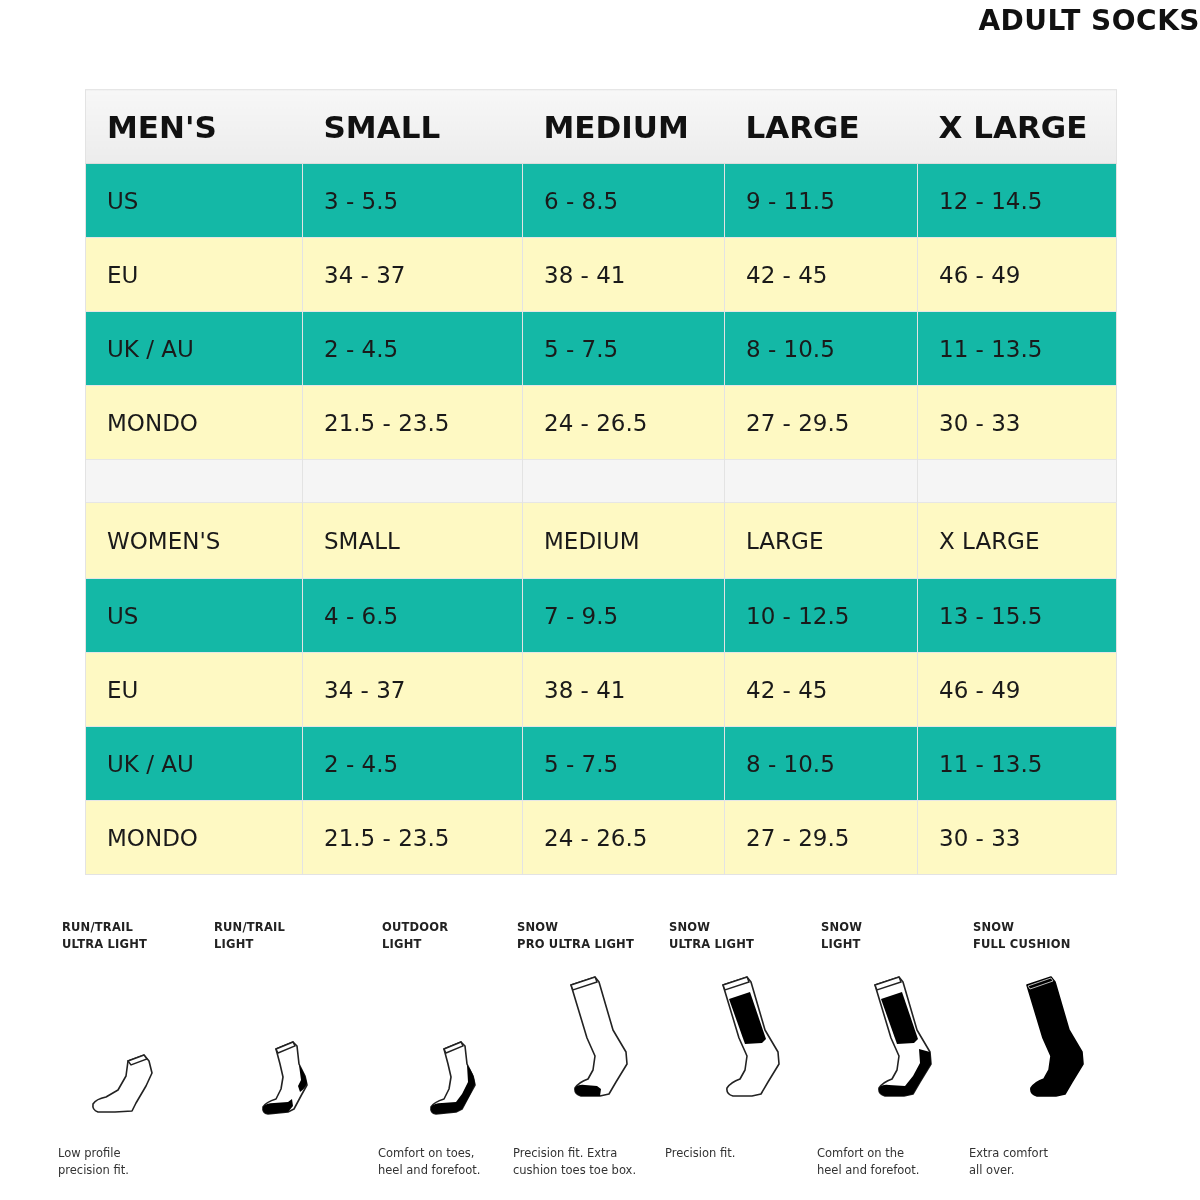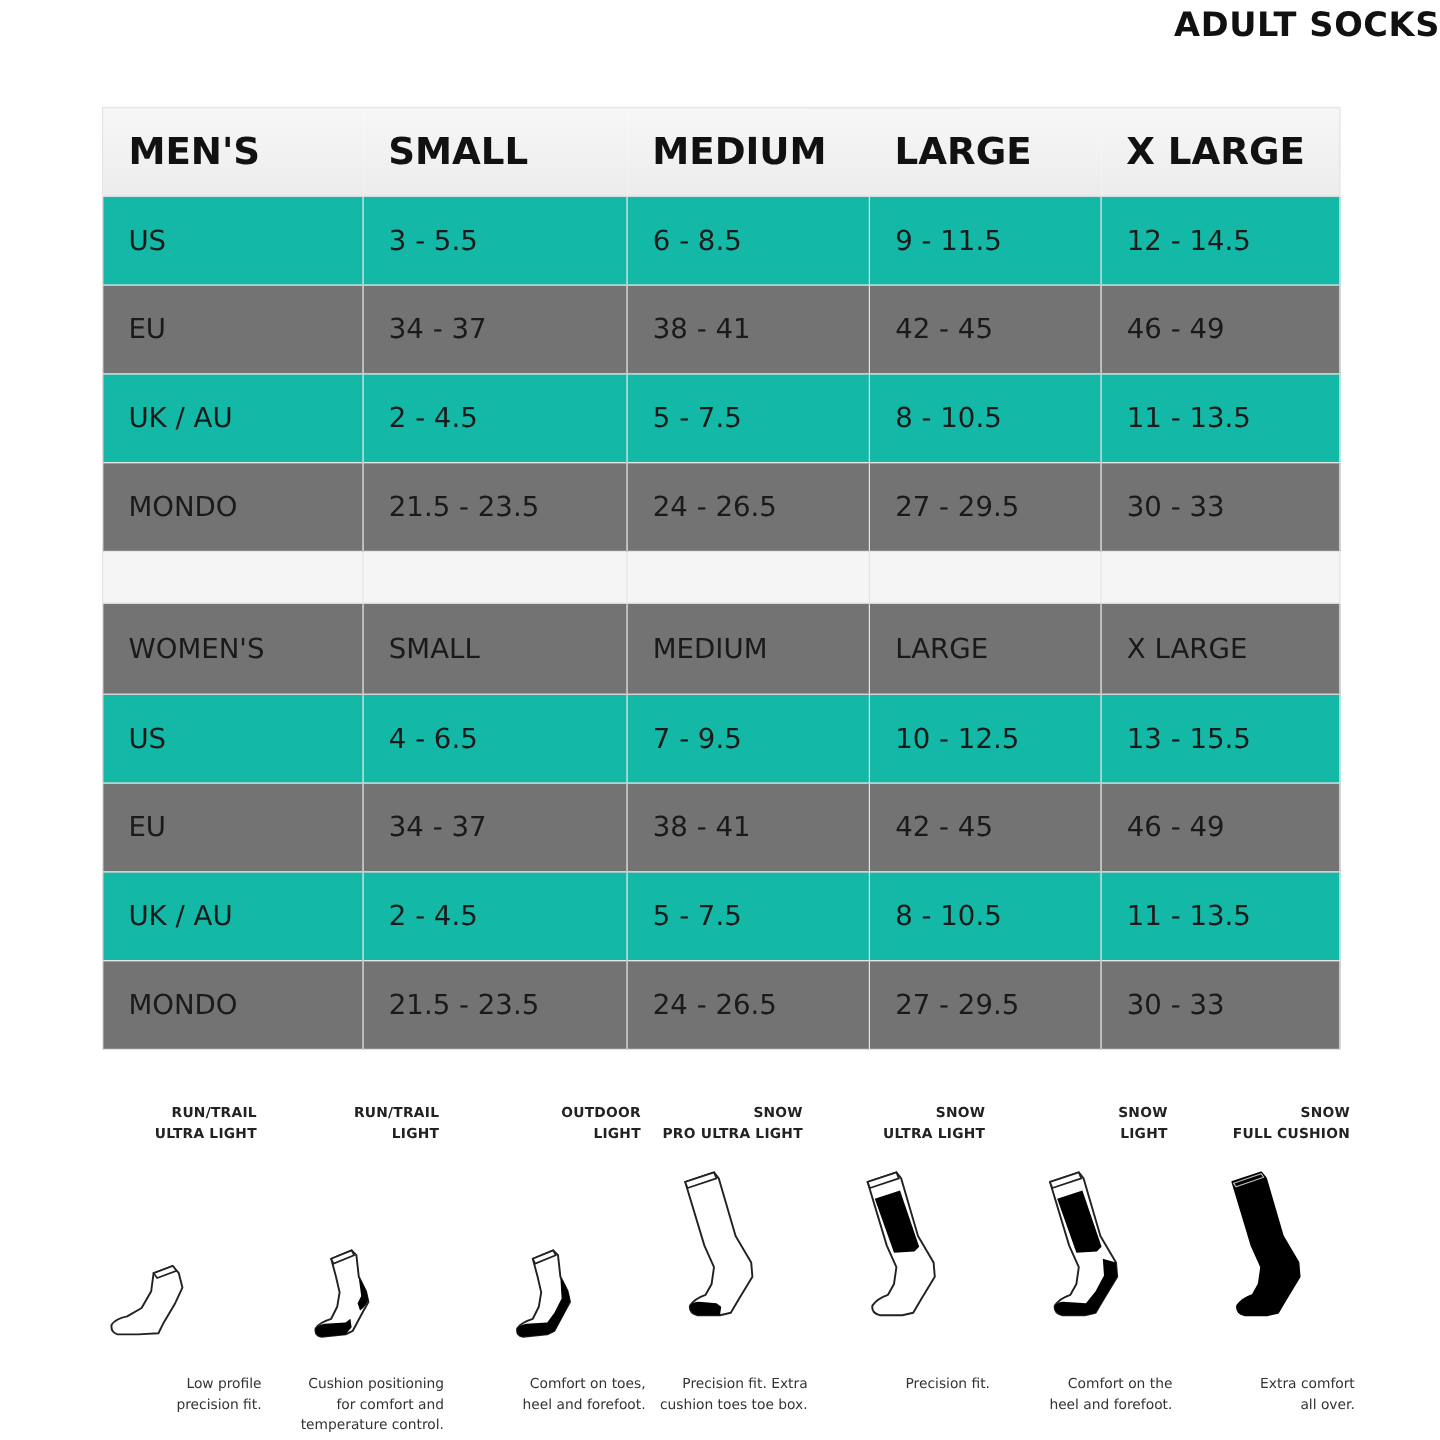--- a/index.html
+++ b/index.html
@@ -28,29 +28,29 @@
       font-size: 23px; color: #1a1a1a; white-space: nowrap;
       border-left: 1px solid #e3e3e3; border-top: 1px solid #e6e6e6;
       font-family: "DejaVu Sans", sans-serif;
     }
     .size-table tr.head td {
       background: linear-gradient(#f7f7f7, #ececec);
       font-weight: bold; font-size: 31px; color: #111;
       border-left: none; border-bottom: 1px solid #dcdcdc;
     }
     .size-table tr.gray td { background: #14b8a6; }
-    .size-table tr.white td { background: #737373; }
+    .size-table tr.white td { background: #fef9c3; }
     .size-table tr.spacer td { height: 43px; background: #f5f5f5; }
     .size-table tr.women-head td { height: 76px; }
 
     .types {
       position: absolute; left: 60px; top: 917px; width: 1065px; height: 283px;
     }
     .type-col {
-      position: absolute; top: 0; width: 152px; height: 283px; text-align: right;
+      position: absolute; top: 0; width: 152px; height: 283px; text-align: left;
     }
     .type-label {
       position: absolute; top: 2px; left: 0; width: 152px;
       font-family: "DejaVu Sans", sans-serif; font-weight: bold; font-size: 11.5px;
       line-height: 17px; color: #222; letter-spacing: 0.2px; white-space: pre-line;
     }
     .sock {
       position: absolute; left: 0; top: 55px; width: 152px; height: 150px;
     }
     .type-desc {
@@ -168,23 +168,20 @@
 
   <div class="type-col" style="left:154px">
     <div class="type-label">RUN/TRAIL
 LIGHT</div>
     <svg class="sock" viewBox="0 0 152 150">
       <path d="M62,77 L79,70 L83,74 L85,92 L91,104 L93,113 L88,122 L80,137 L74,140 L54,142 Q48,141 49,135 Q52,130 62,127 L67,117 L69,105 L66,92 Z" fill="#fff" stroke="#222" stroke-width="1.6" stroke-linejoin="round"></path>
       <path d="M62,77 L79,70 L81,74 L64,81 Z" fill="#fff" stroke="#222" stroke-width="1.4"></path>
       <path d="M85,93 Q91,101 93,111 Q91,117 86,120 L84,114 L87,108 Z" fill="#000"></path>
       <path d="M49,135 Q52,131 60,131 L74,130 L78,127 L79,134 L74,140 L54,142 Q48,141 49,135 Z" fill="#000"></path>
     </svg>
-    <div class="type-desc">Cushion positioning
-for comfort and
-temperature control.</div>
   </div>
 
   <div class="type-col" style="left:322px">
     <div class="type-label">OUTDOOR
 LIGHT</div>
     <svg class="sock" viewBox="0 0 152 150">
       <path d="M62,77 L79,70 L83,74 L85,92 L91,104 L93,113 L88,122 L80,137 L74,140 L54,142 Q48,141 49,135 Q52,130 62,127 L67,117 L69,105 L66,92 Z" fill="#fff" stroke="#222" stroke-width="1.6" stroke-linejoin="round"></path>
       <path d="M62,77 L79,70 L81,74 L64,81 Z" fill="#fff" stroke="#222" stroke-width="1.4"></path>
       <path d="M85,93 Q92,101 93,112 L88,123 L80,137 L74,140 L54,142 Q48,141 49,135 Q52,131 60,131 L74,130 L80,122 L86,110 Z" fill="#000"></path>
     </svg>

